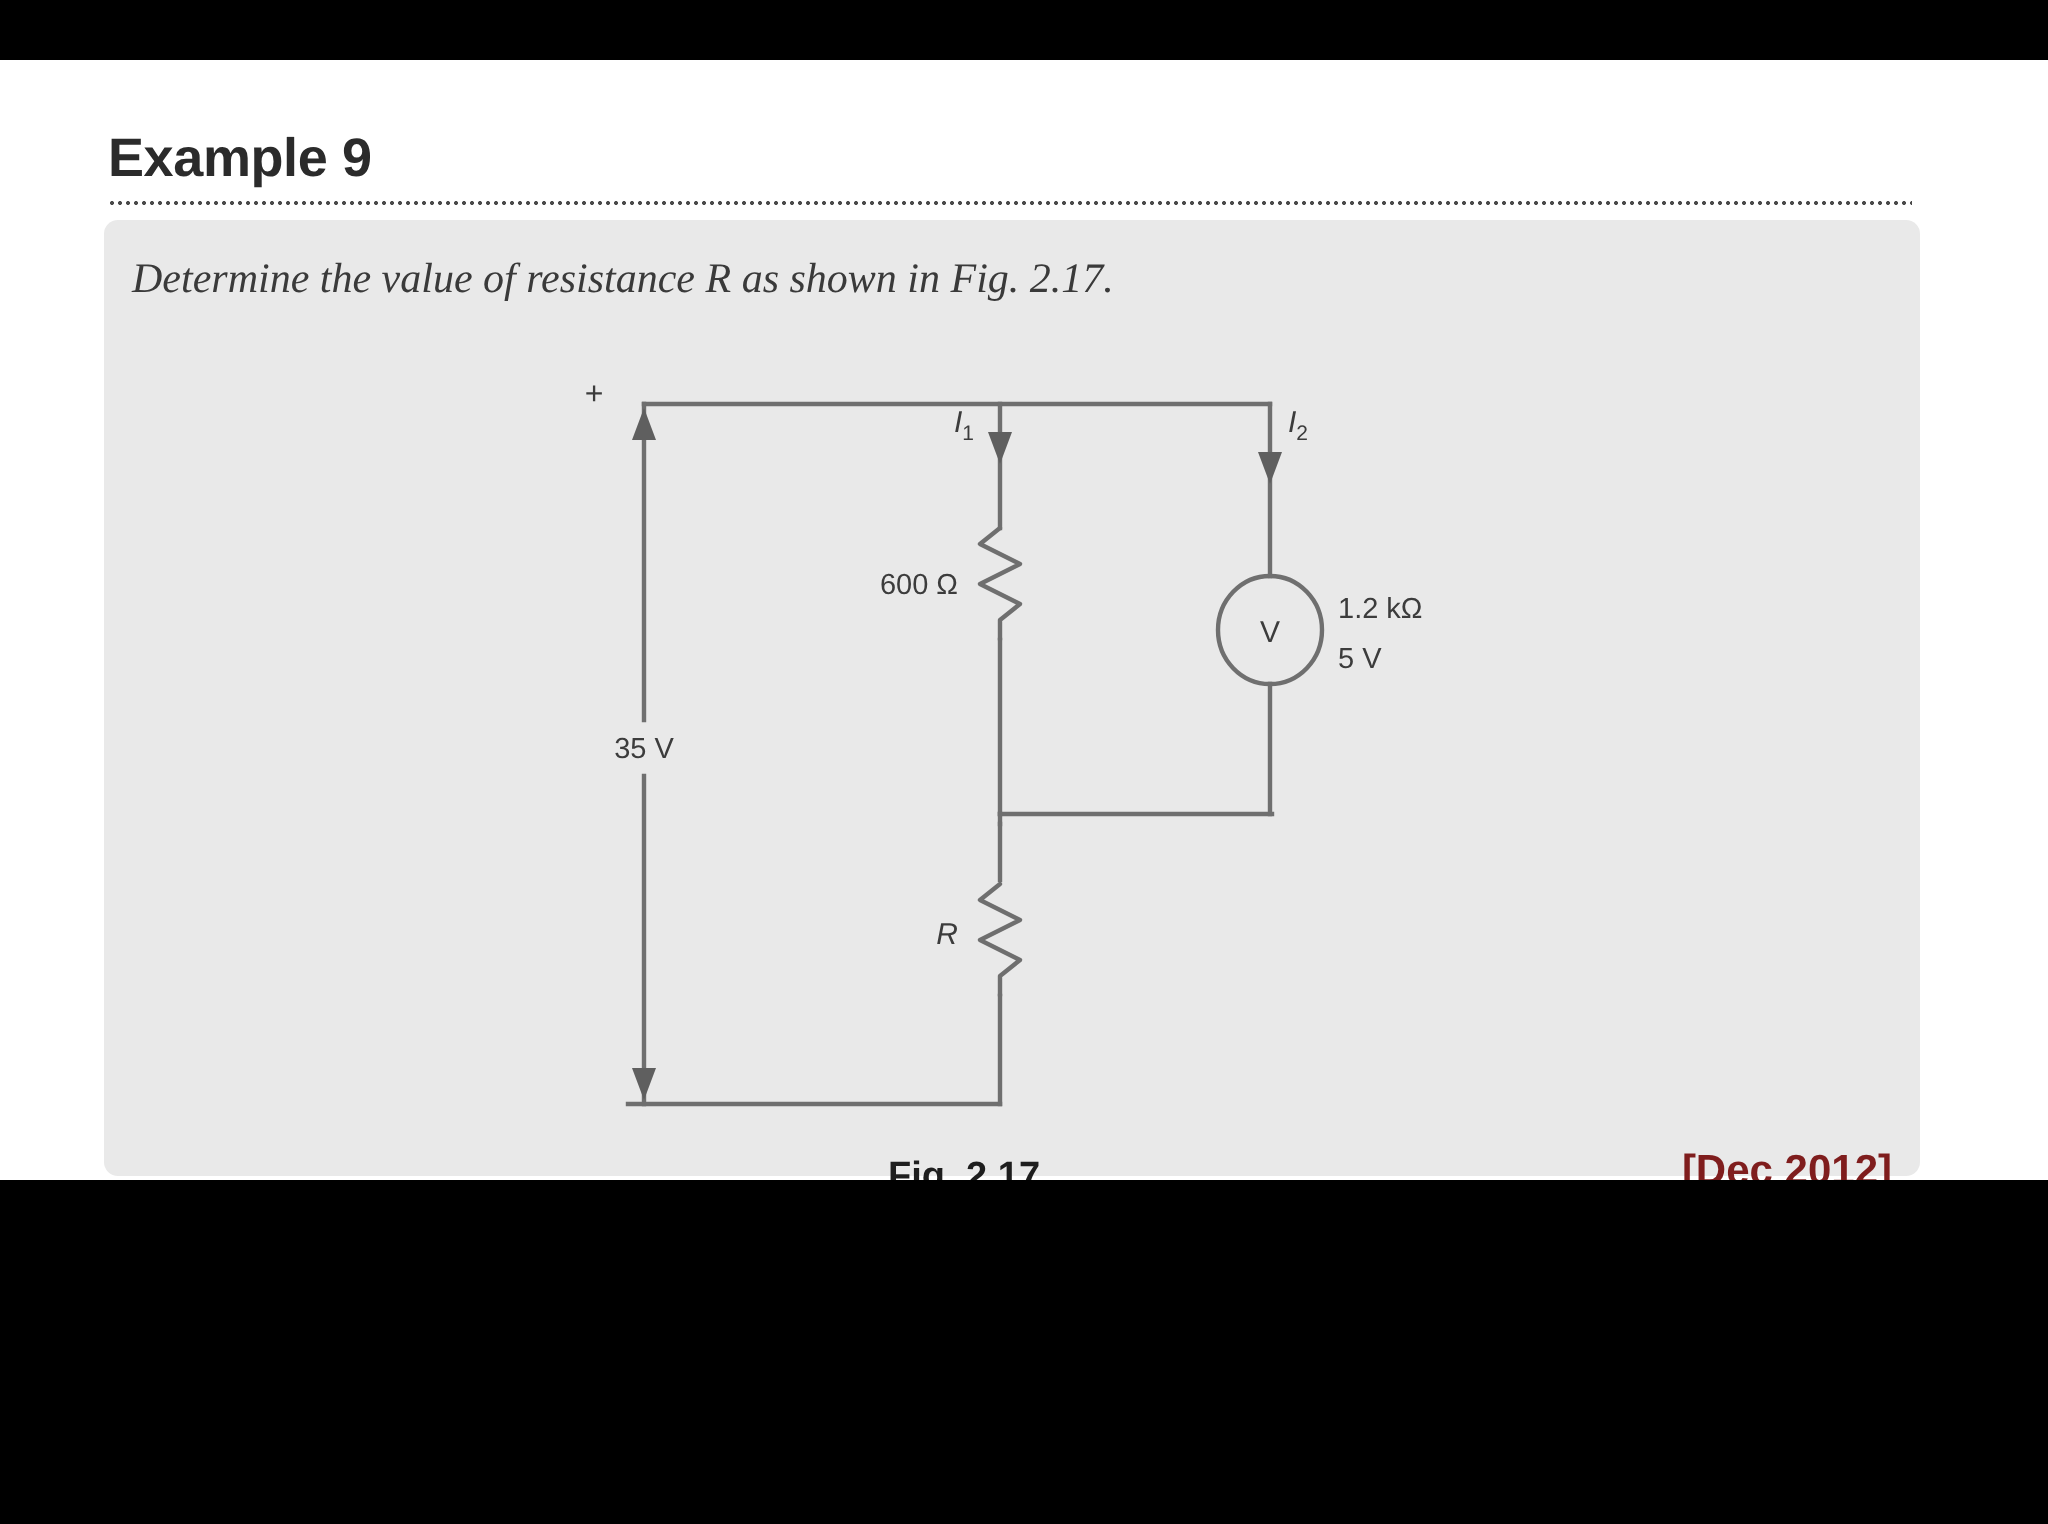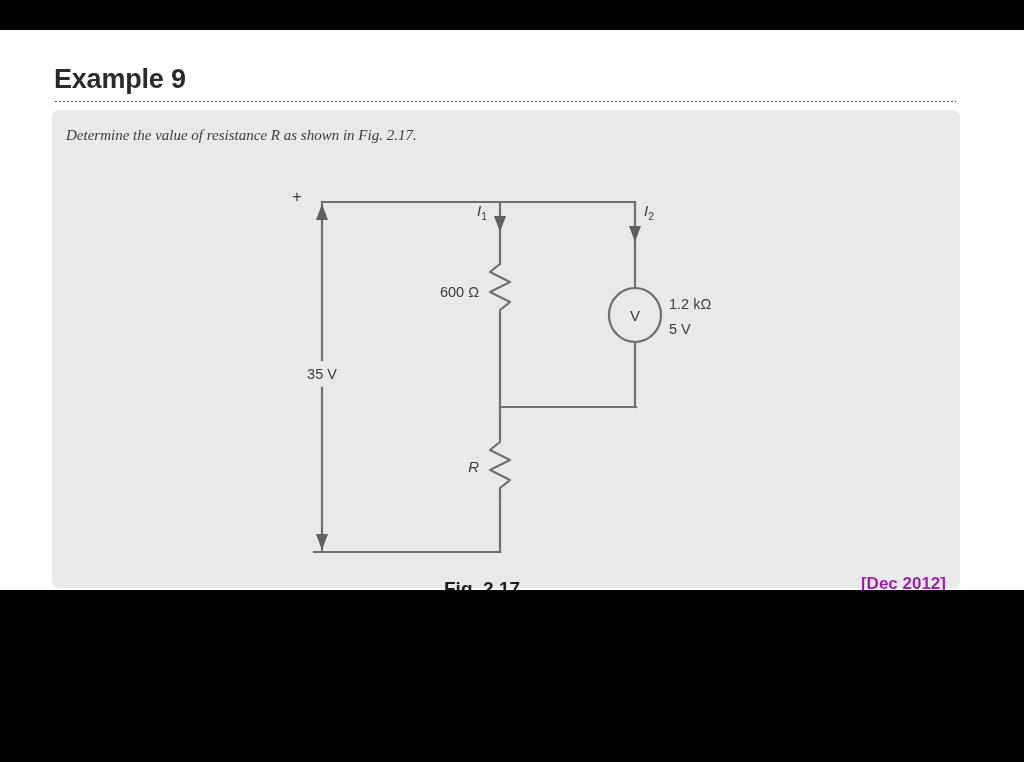--- a/index.html
+++ b/index.html
@@ -69,21 +69,21 @@
     height: 478px;
     background: #e9e9e9;
     border-radius: 7px;
   }
   .question {
     position: absolute;
     left: 14px;
     top: 17px;
     font-family: "Liberation Serif", serif;
     font-style: italic;
-    font-size: 15px;
+    font-size: 21px;
     color: #3a3a3a;
     white-space: nowrap;
     text-align: right;
   }
   .question .var {
     font-family: "Liberation Serif", serif;
     font-style: italic;
   }
   .circuit-wrap {
     position: absolute;
@@ -100,23 +100,23 @@
     font-size: 19px;
     font-weight: bold;
     color: #1e1e1e;
     white-space: nowrap;
   }
   .exam-tag {
     position: absolute;
     right: 14px;
     top: 464px;
     font-family: "Liberation Sans", sans-serif;
-    font-size: 17px;
+    font-size: 21px;
     font-weight: bold;
-    color: #a21caf;
+    color: #7f1d1d;
     white-space: nowrap;
   }
   svg text {
     font-family: "Liberation Sans", sans-serif;
     fill: #3c3c3c;
   }
   svg .lbl {
     font-size: 14.5px;
   }
   svg .lbl-italic {

